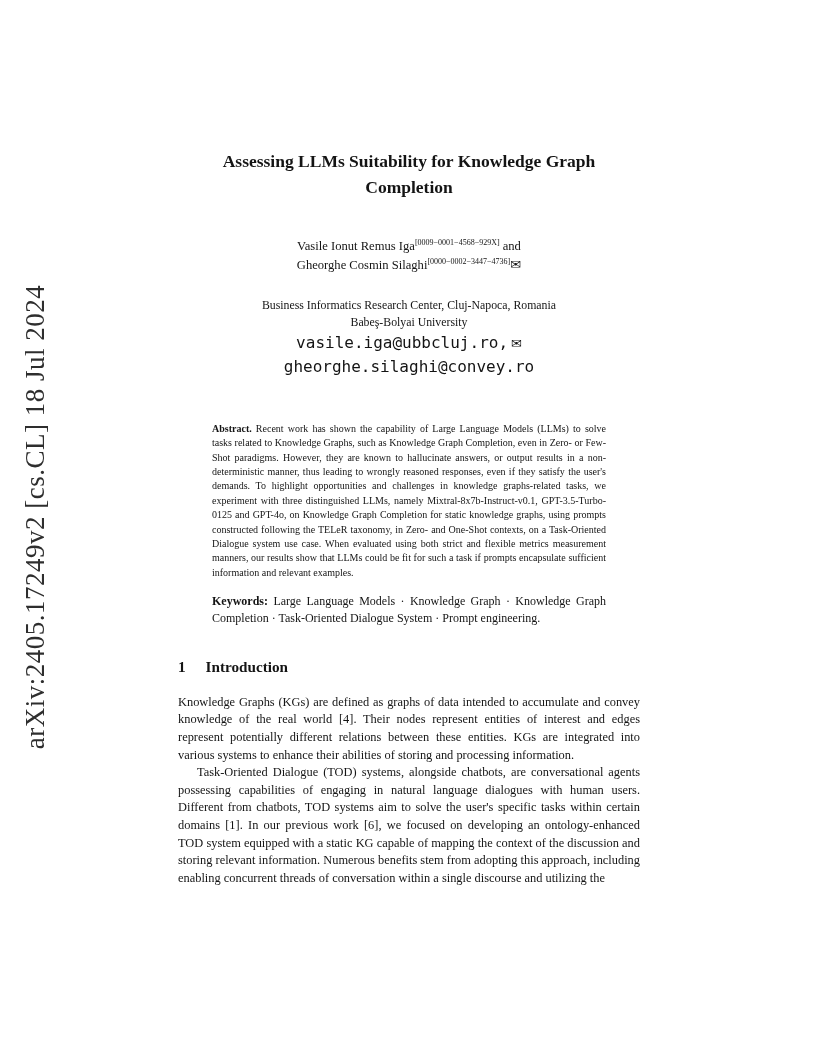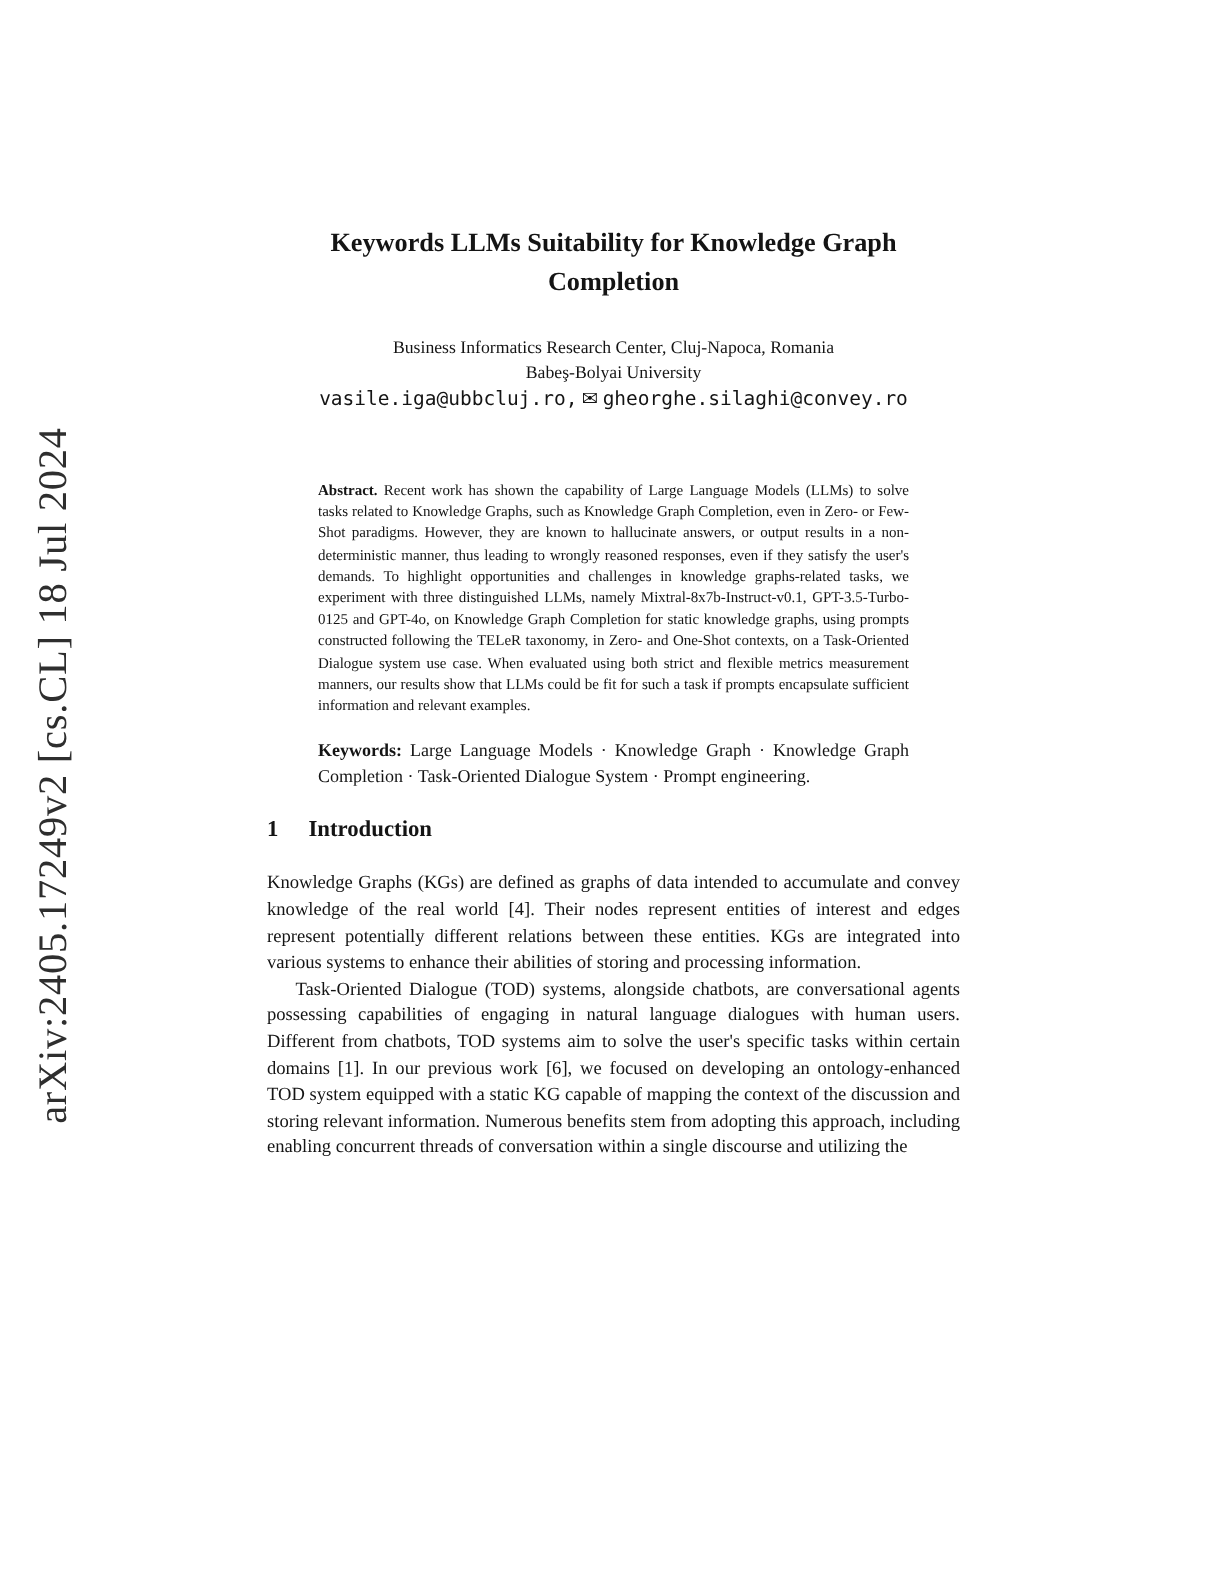--- a/index.html
+++ b/index.html
@@ -52,39 +52,39 @@
     font-size: 13px;
   }
   .affiliation {
     margin-top: 22px;
     text-align: center;
     font-size: 11.8px;
     line-height: 1.45;
   }
   .mono {
     font-family: "DejaVu Sans Mono", monospace;
-    font-size: 13px;
+    font-size: 16px;
   }
   .abstract-block {
     margin: 44px auto 0 auto;
     width: 394px;
     font-size: 10px;
     line-height: 1.44;
     text-align: justify;
   }
   .keywords-block {
     margin: 13px auto 0 auto;
     width: 394px;
     font-size: 12px;
     line-height: 1.44;
     text-align: justify;
   }
   .bold-label { font-weight: bold; }
   .section-heading {
-    margin-top: 18px;
+    margin-top: 30px;
     font-size: 15.2px;
     font-weight: bold;
   }
   .section-heading .sec-num { margin-right: 20px; }
   .body-text {
     margin-top: 18px;
   }
   .body-text p {
     font-size: 12.4px;
     line-height: 1.42;
@@ -94,22 +94,26 @@
     text-indent: 19px;
   }
 </style>
 </head>
 <body>
 
 <div class="arxiv-watermark">arXiv:2405.17249v2  [cs.CL]  18 Jul 2024</div>
 
 <div class="content">
 
-  <h1 class="paper-title">Keywords LLMs Suitability for Knowledge Graph Completion</h1>
+  <h1 class="paper-title">Assessing LLMs Suitability for Knowledge Graph Completion</h1>
 
+  <div class="authors">
+    <div><span>Vasile Ionut Remus Iga</span><sup>[0009−0001−4568−929X]</sup><span> and</span></div>
+    <div><span>Gheorghe Cosmin Silaghi</span><sup>[0000−0002−3447−4736]</sup><span class="envelope">✉</span></div>
+  </div>
 
   <div class="affiliation">
     <div>Business Informatics Research Center, Cluj-Napoca, Romania</div>
     <div>Babeş-Bolyai University</div>
     <div><span class="mono">vasile.iga@ubbcluj.ro,</span> <span class="envelope">✉</span> <span class="mono">gheorghe.silaghi@convey.ro</span></div>
   </div>
 
   <p class="abstract-block"><span class="bold-label">Abstract.</span> <span>Recent work has shown the capability of Large Language Models (LLMs) to solve tasks related to Knowledge Graphs, such as Knowledge Graph Completion, even in Zero- or Few-Shot paradigms. However, they are known to hallucinate answers, or output results in a non-deterministic manner, thus leading to wrongly reasoned responses, even if they satisfy the user's demands. To highlight opportunities and challenges in knowledge graphs-related tasks, we experiment with three distinguished LLMs, namely Mixtral-8x7b-Instruct-v0.1, GPT-3.5-Turbo-0125 and GPT-4o, on Knowledge Graph Completion for static knowledge graphs, using prompts constructed following the TELeR taxonomy, in Zero- and One-Shot contexts, on a Task-Oriented Dialogue system use case. When evaluated using both strict and flexible metrics measurement manners, our results show that LLMs could be fit for such a task if prompts encapsulate sufficient information and relevant examples.</span></p>
 
   <p class="keywords-block"><span class="bold-label">Keywords:</span> <span>Large Language Models · Knowledge Graph · Knowledge Graph Completion · Task-Oriented Dialogue System · Prompt engineering.</span></p>

